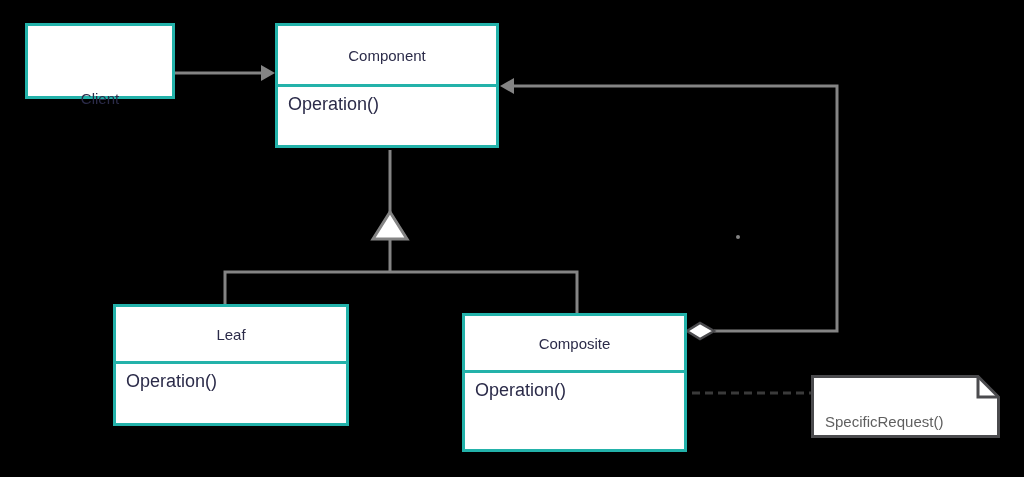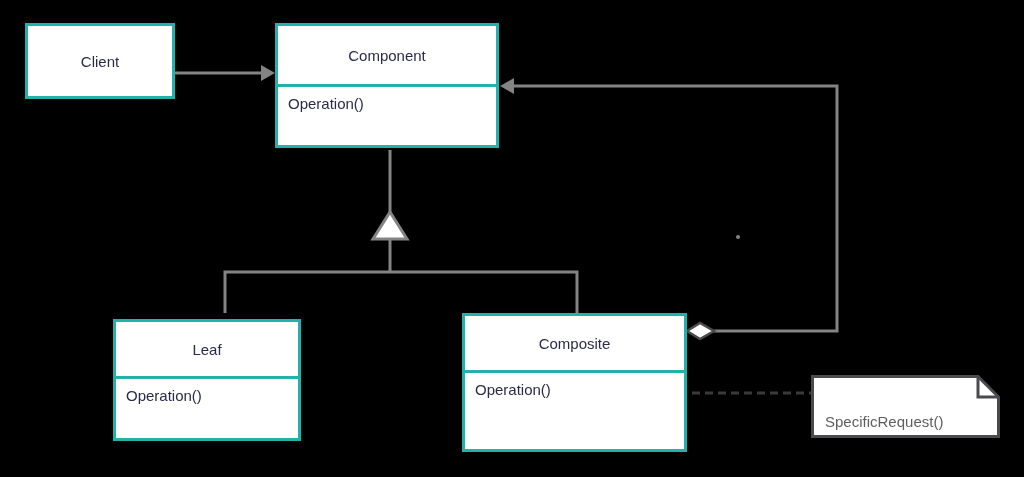--- a/index.html
+++ b/index.html
@@ -31,25 +31,25 @@
     display:flex;align-items:center;justify-content:center;
     color:var(--navy,#2b2b49);
     font-size:15px;
   }
   .uml-body{
     border-top:3px solid var(--teal,#23b2aa);
     padding:6px 0 0 10px;
   }
   .uml-method{
     color:var(--navy,#2b2b49);
-    font-size:15px;
+    font-size:18px;
     line-height:22px;
     white-space:nowrap;
   }
-  .single .uml-title{height:100%;}
+  .single .uml-title{height:100%;margin-top:37px;}
   .note-text{
     position:absolute;
     left:825px;top:385px;
     font-size:15px;
     color:var(--note-text,#5f5f5f);
     white-space:nowrap;
     margin-top:28px;
   }
 </style>
 </head>
@@ -94,21 +94,21 @@
     <div class="uml-title">Client</div>
   </div>
 
   <div class="uml-class" style="left:275px;top:23px;width:224px;height:125px;">
     <div class="uml-title" style="height:58px;">Component</div>
     <div class="uml-body">
       <div class="uml-method">Operation()</div>
     </div>
   </div>
 
-  <div class="uml-class" style="left:113px;top:319px;width:188px;height:122px;">
+  <div class="uml-class" style="left:113px;top:304px;width:236px;height:122px;">
     <div class="uml-title" style="height:54px;">Leaf</div>
     <div class="uml-body">
       <div class="uml-method">Operation()</div>
     </div>
   </div>
 
   <div class="uml-class" style="left:462px;top:313px;width:225px;height:139px;">
     <div class="uml-title" style="height:54px;">Composite</div>
     <div class="uml-body">
       <div class="uml-method">Operation()</div>

